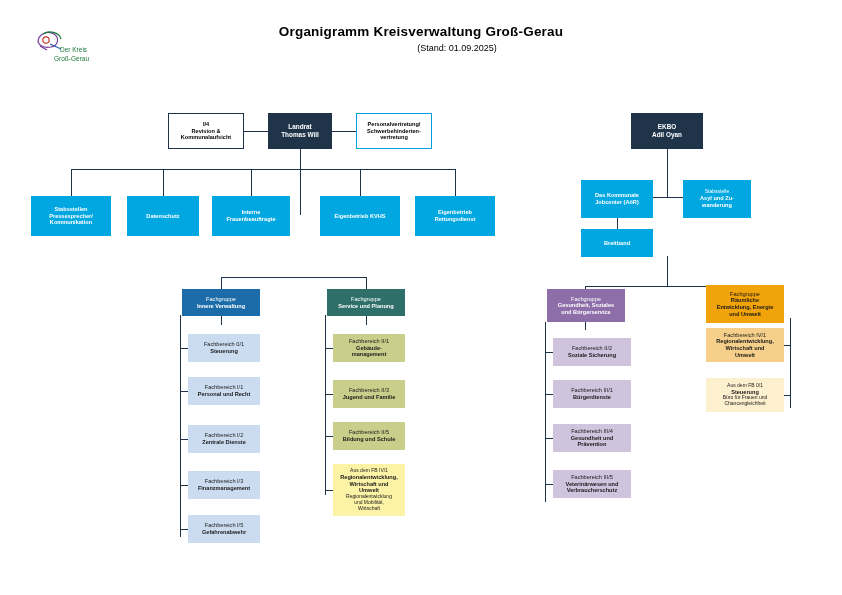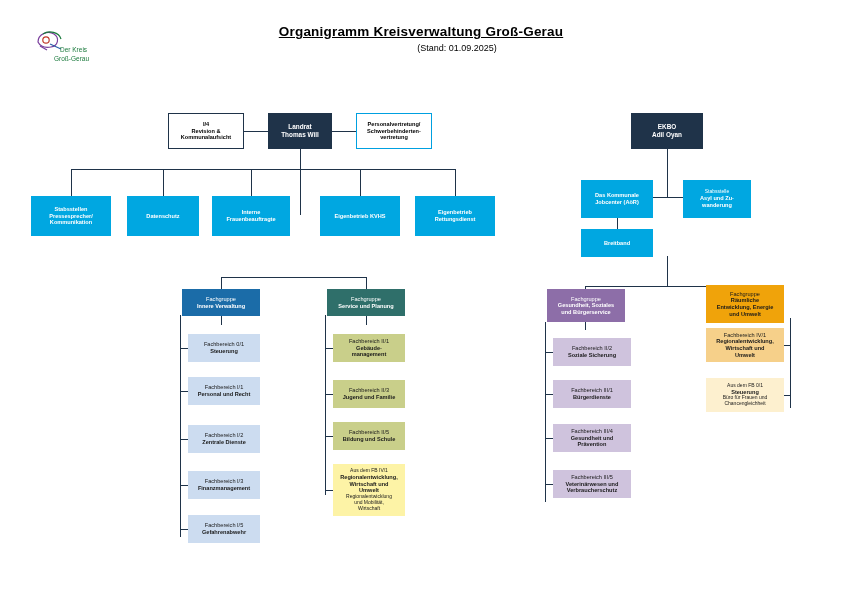--- a/index.html
+++ b/index.html
@@ -8,21 +8,21 @@
     background:#ffffff;
     font-family:"Liberation Sans", sans-serif;
     position:relative;
     overflow:hidden;
   }
   .canvas{position:absolute;left:0;top:0;width:842px;height:595px;}
 
   
   .title{
     position:absolute;left:0;top:24px;width:842px;text-align:center;
-    font-size:13.5px;font-weight:bold;color:#000;letter-spacing:0.2px;text-decoration:underline;
+    font-size:13.5px;font-weight:bold;color:#000;letter-spacing:0.2px;
   }
   .subtitle{
     position:absolute;left:0;top:43px;width:842px;text-align:center;
     font-size:9px;color:#000;margin-left:36px;
   }
 
   
   .logo{position:absolute;left:30px;top:28px;width:70px;height:36px;}
   .logo .mark{position:absolute;left:4px;top:0;}
   .logo .l1{font-size:6.5px;color:#1b7a3d;position:absolute;left:30px;top:18px;}

